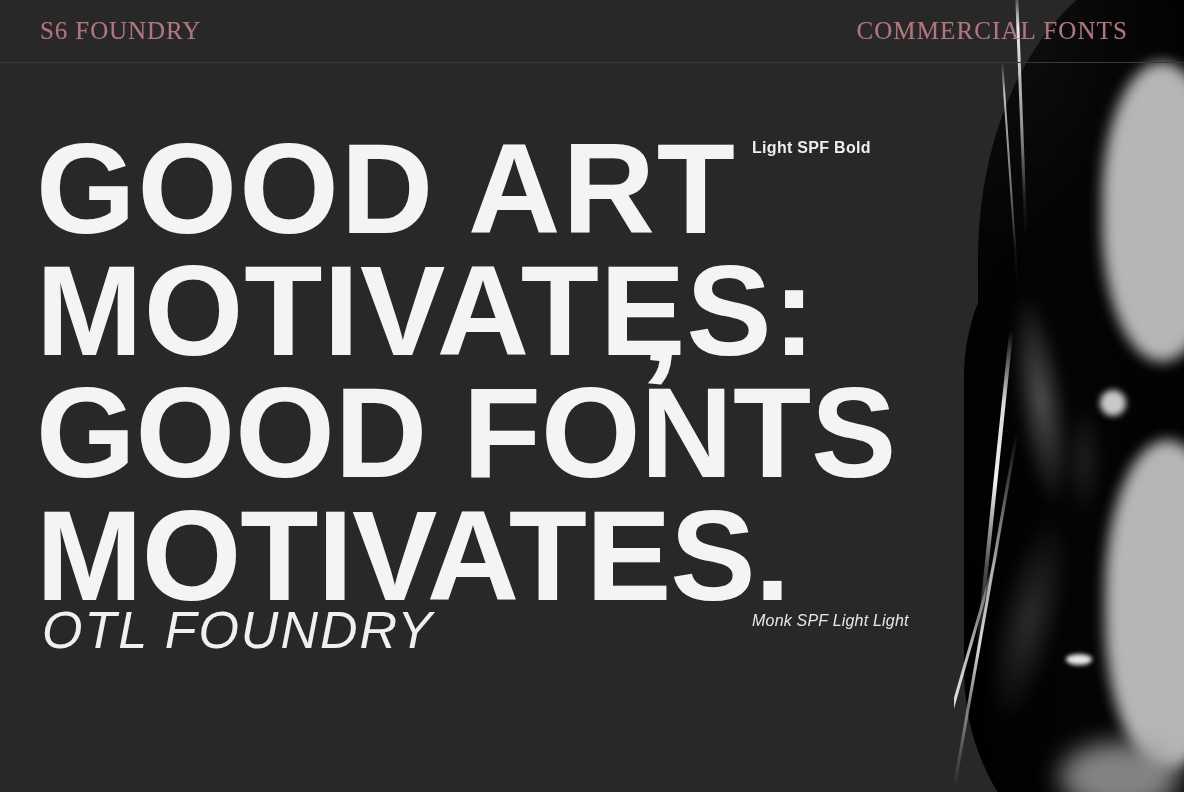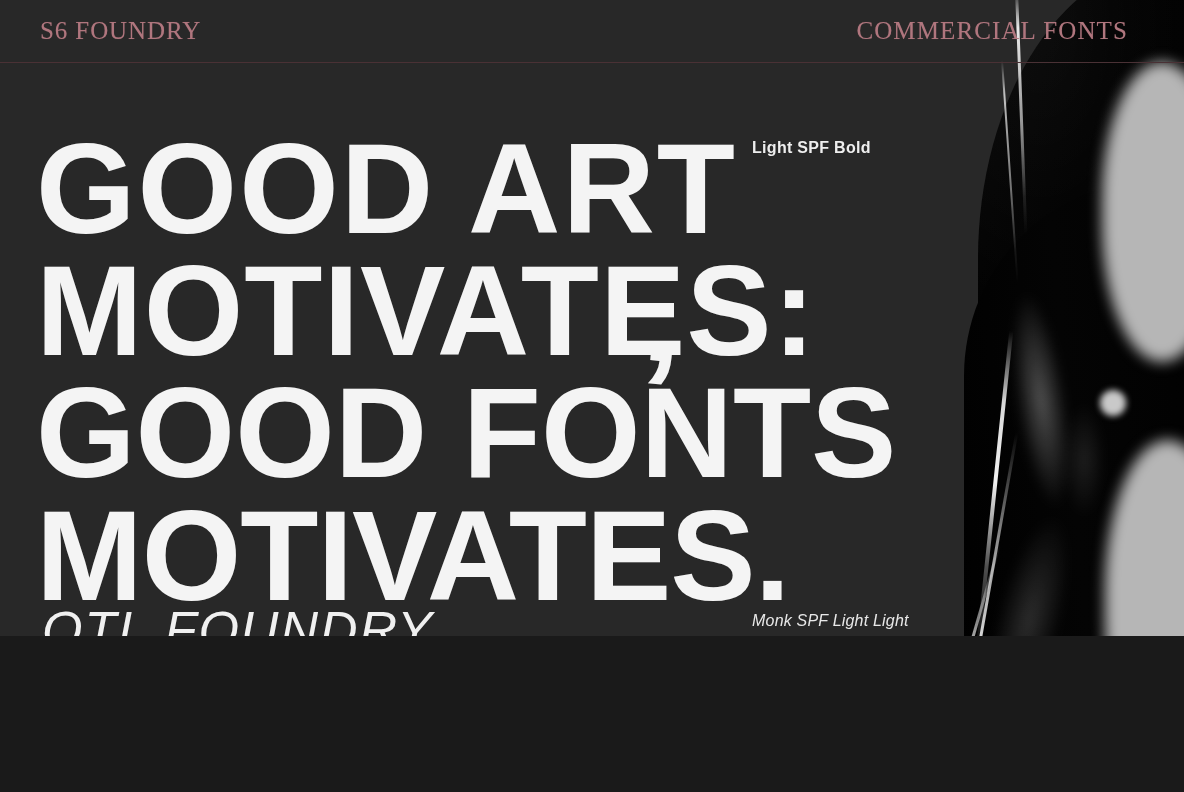--- a/index.html
+++ b/index.html
@@ -5,21 +5,21 @@
   html, body {
     margin: 0;
     padding: 0;
     background: #1a1a1a;
   }
   * { box-sizing: border-box; }
 
   .poster {
     position: relative;
     width: 1184px;
-    height: 636px;
+    height: 792px;
     background: #282828;
     overflow: hidden;
     font-family: "Liberation Sans", sans-serif;
   }
 
   
   .artwork {
     position: absolute;
     top: 0;
     right: 0;

